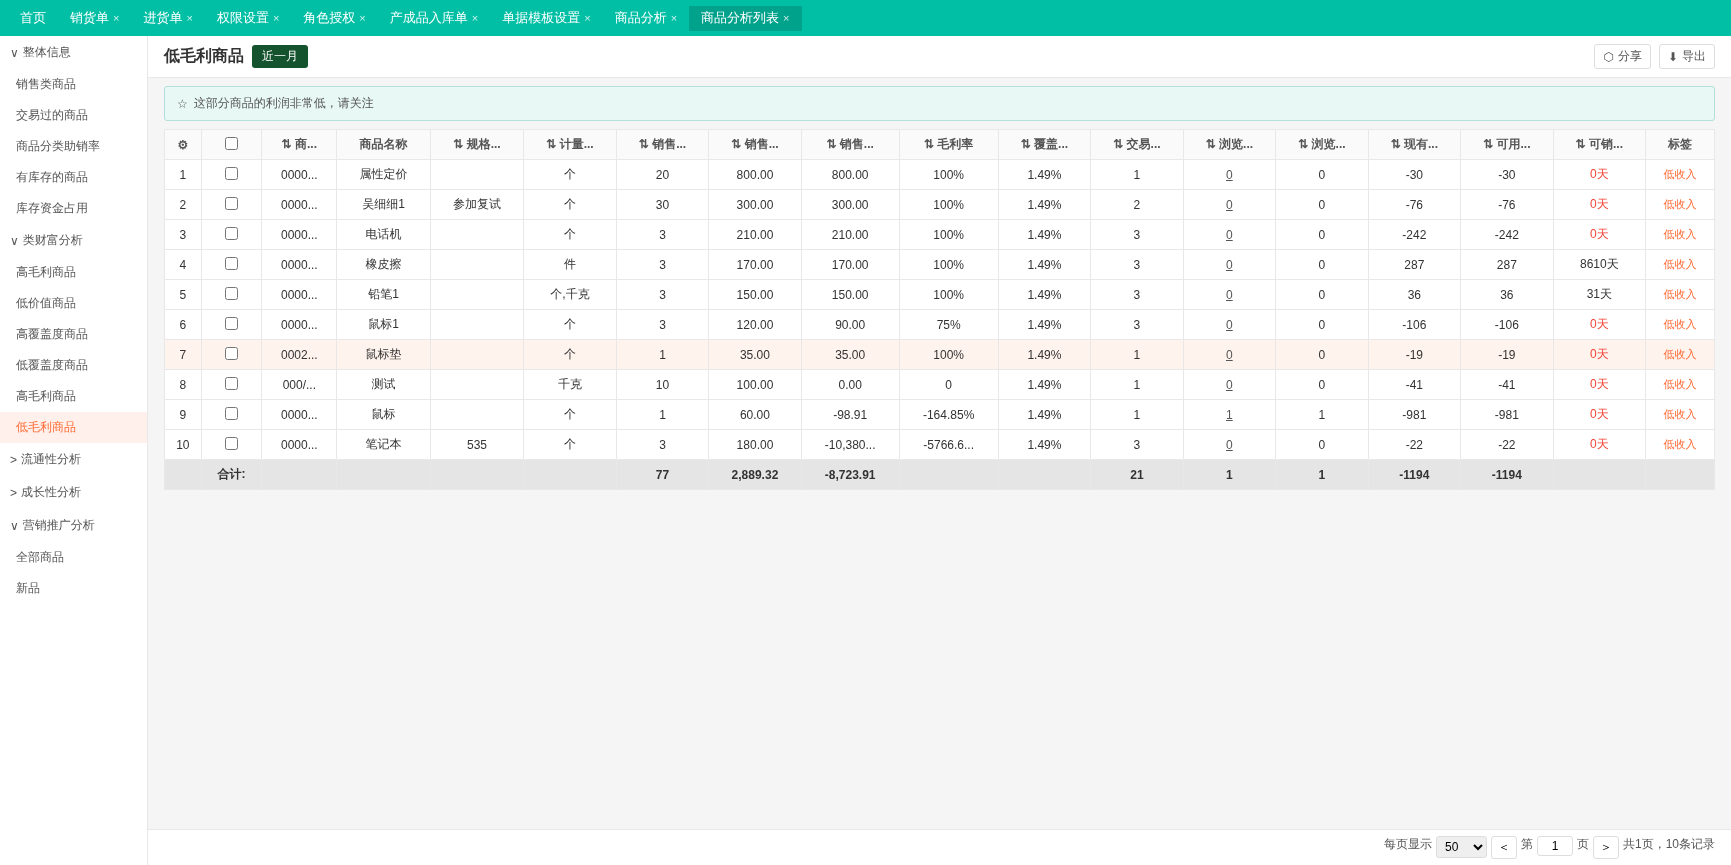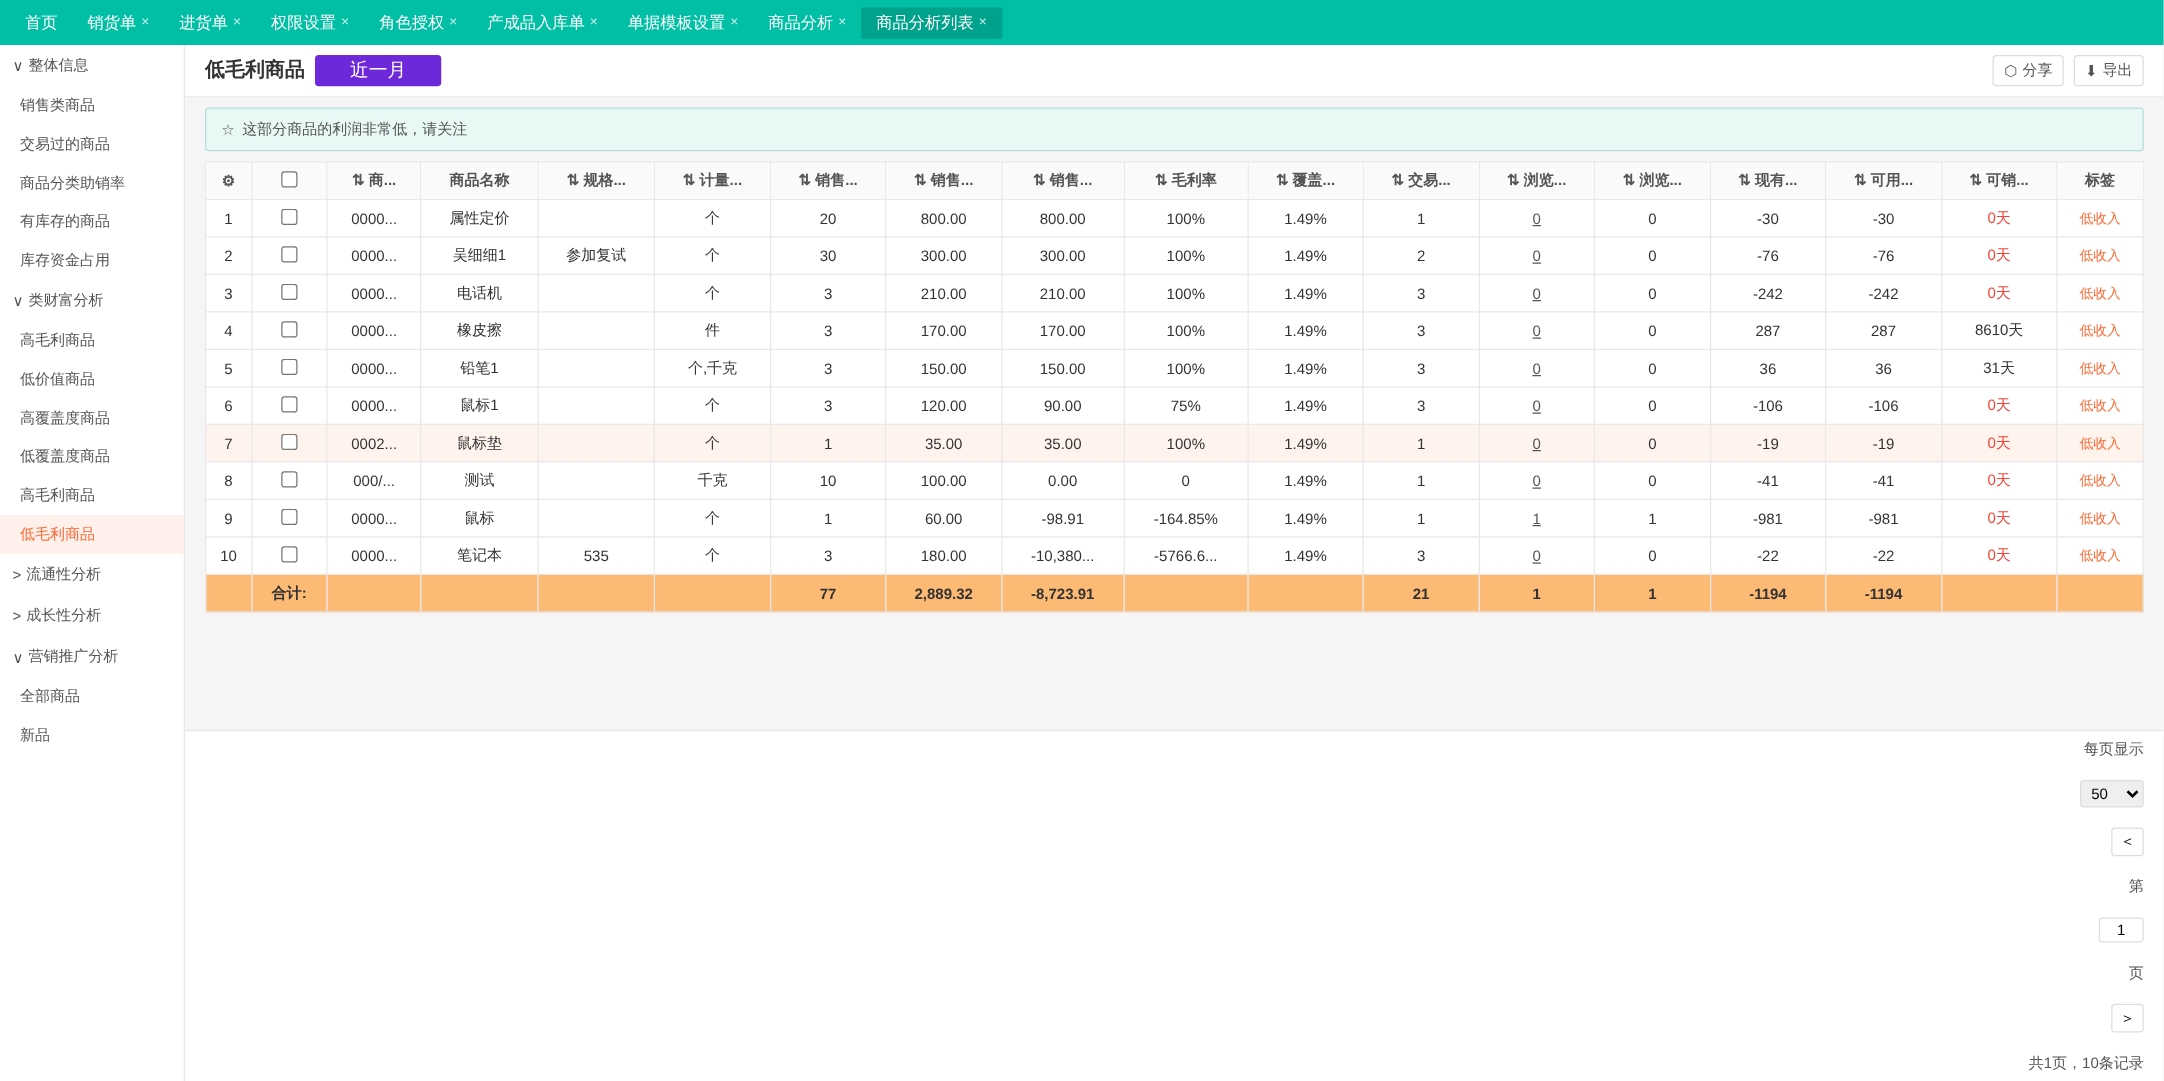--- a/index.html
+++ b/index.html
@@ -71,26 +71,26 @@
       background: #fff;
       border-bottom: 1px solid #e8e8e8;
       gap: 8px;
     }
     .page-title {
       font-size: 16px;
       font-weight: bold;
       color: #333;
     }
     .filter-btn {
-      background: #6d28d9;
+      background: #14532d;
       color: #fff;
       border: none;
       border-radius: 3px;
-      padding: 3px 28px;
-      font-size: 15px;
+      padding: 3px 10px;
+      font-size: 12px;
       cursor: pointer;
     }
     .search-box {
       display: flex;
       align-items: center;
       border: 1px solid #ddd;
       border-radius: 3px;
       padding: 2px 8px;
       flex: 1;
       max-width: 300px;
@@ -163,34 +163,33 @@
       border: 1px solid #e8e8e8;
       padding: 6px 4px;
       text-align: center;
       white-space: nowrap;
       color: #333;
     }
     .data-table tr.highlighted td { background: #fff3ee; }
     .data-table .underline { text-decoration: underline; color: #555; }
     .tag-low { color: #ff6b35; font-size: 11px; }
     .tag-red { color: #f44336; }
-    .footer-row td { background: #fdba74; font-weight: bold; }
+    .footer-row td { background: #e5e5e5; font-weight: bold; }
 
     
     .bottom-bar {
       background: #fff;
       border-top: 1px solid #e8e8e8;
       padding: 6px 16px;
       display: flex;
-      align-items: flex-end;
+      align-items: flex-start;
       justify-content: flex-end;
-      gap: 16px;
+      gap: 4px;
       font-size: 12px;
       color: #555;
-      flex-direction: column;
     }
     .page-size-select {
       border: 1px solid #ddd;
       border-radius: 3px;
       padding: 2px 4px;
       font-size: 12px;
     }
     .page-nav-btn {
       border: 1px solid #ddd;
       background: #fff;

